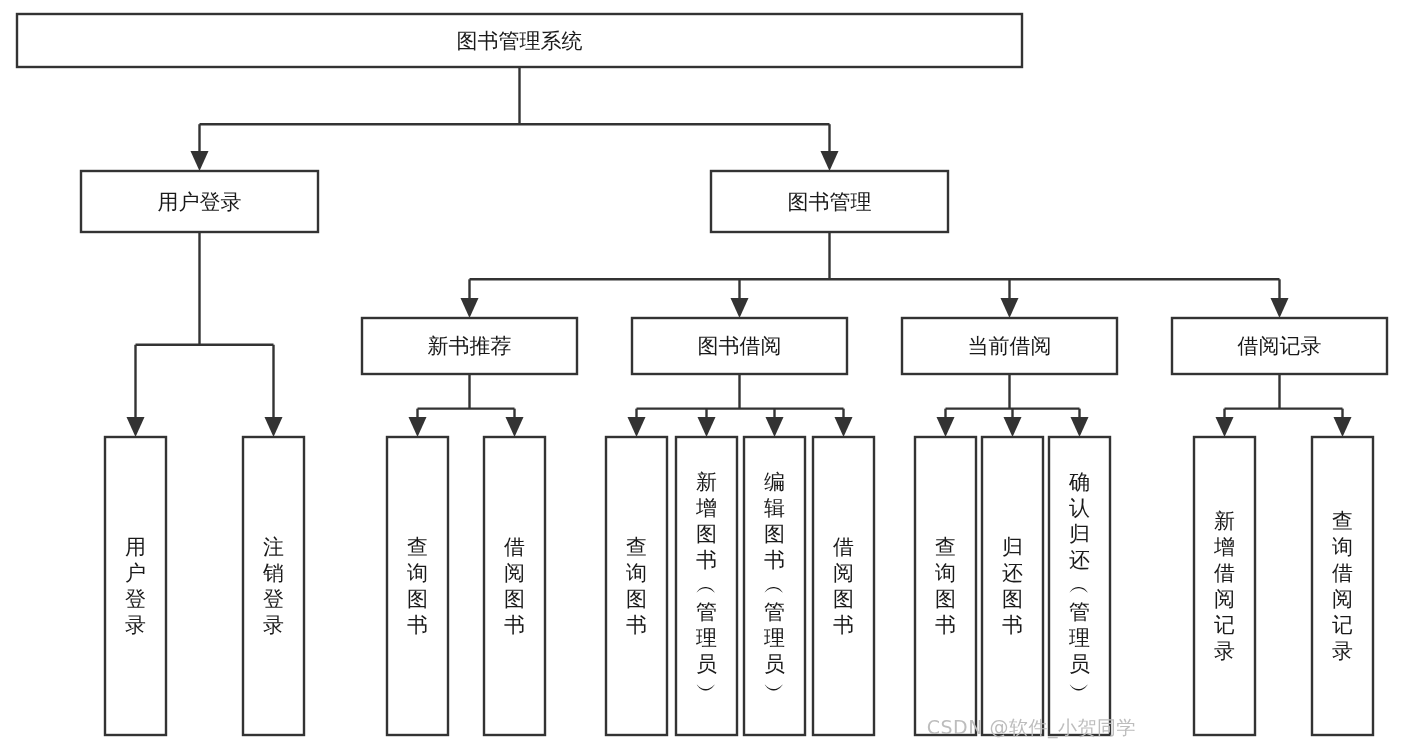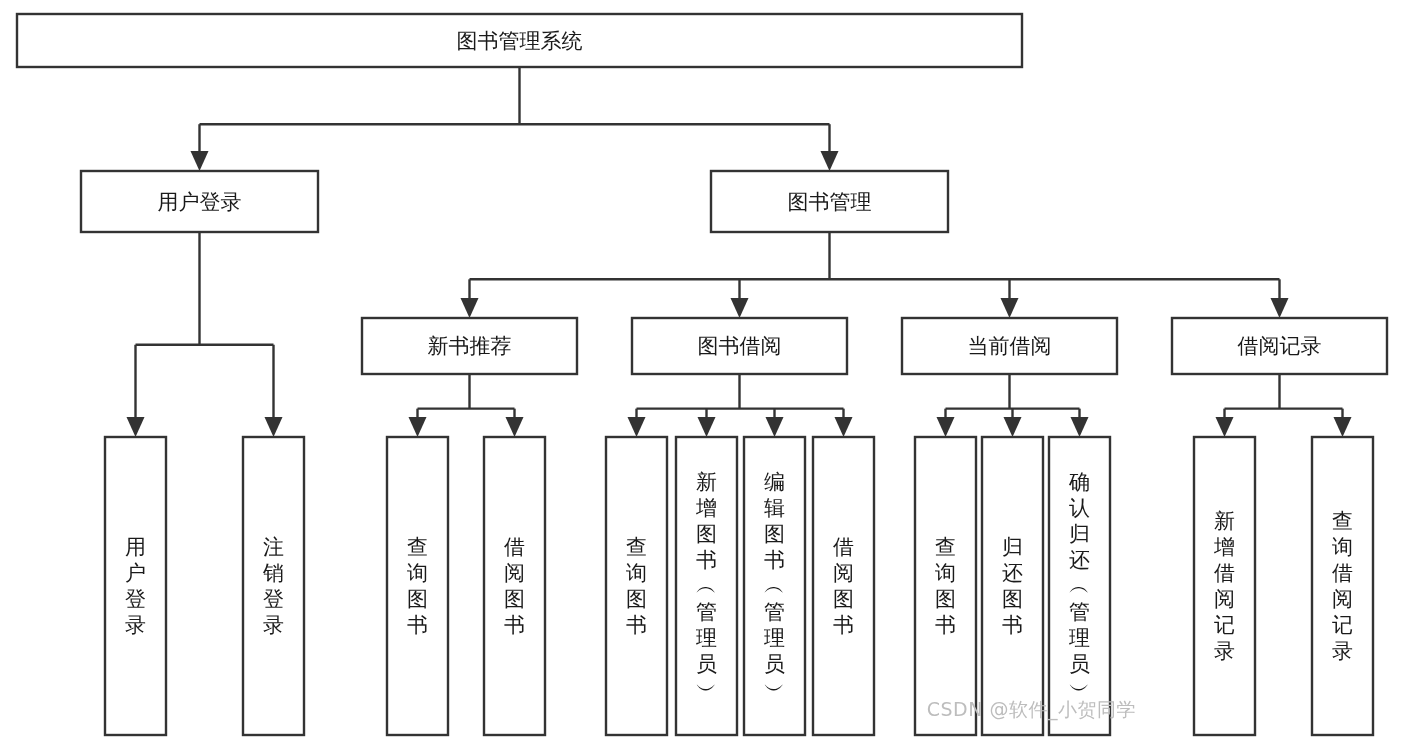--- a/index.html
+++ b/index.html
@@ -51,21 +51,21 @@
   }
   .node-label-vertical {
     fill: #1a1a1a;
     font-family: "DejaVu Sans", "Liberation Sans", sans-serif;
     font-size: 21px;
     text-anchor: middle;
   }
   .watermark {
     position: absolute;
     right: 14px;
-    bottom: 24px;
+    bottom: 6px;
     font-family: "DejaVu Sans", "Liberation Sans", sans-serif;
     font-size: 19px;
     color: #bdbdbd;
     white-space: nowrap;
     letter-spacing: 0.5px;
   }
 </style>
 </head>
 <body>
 

